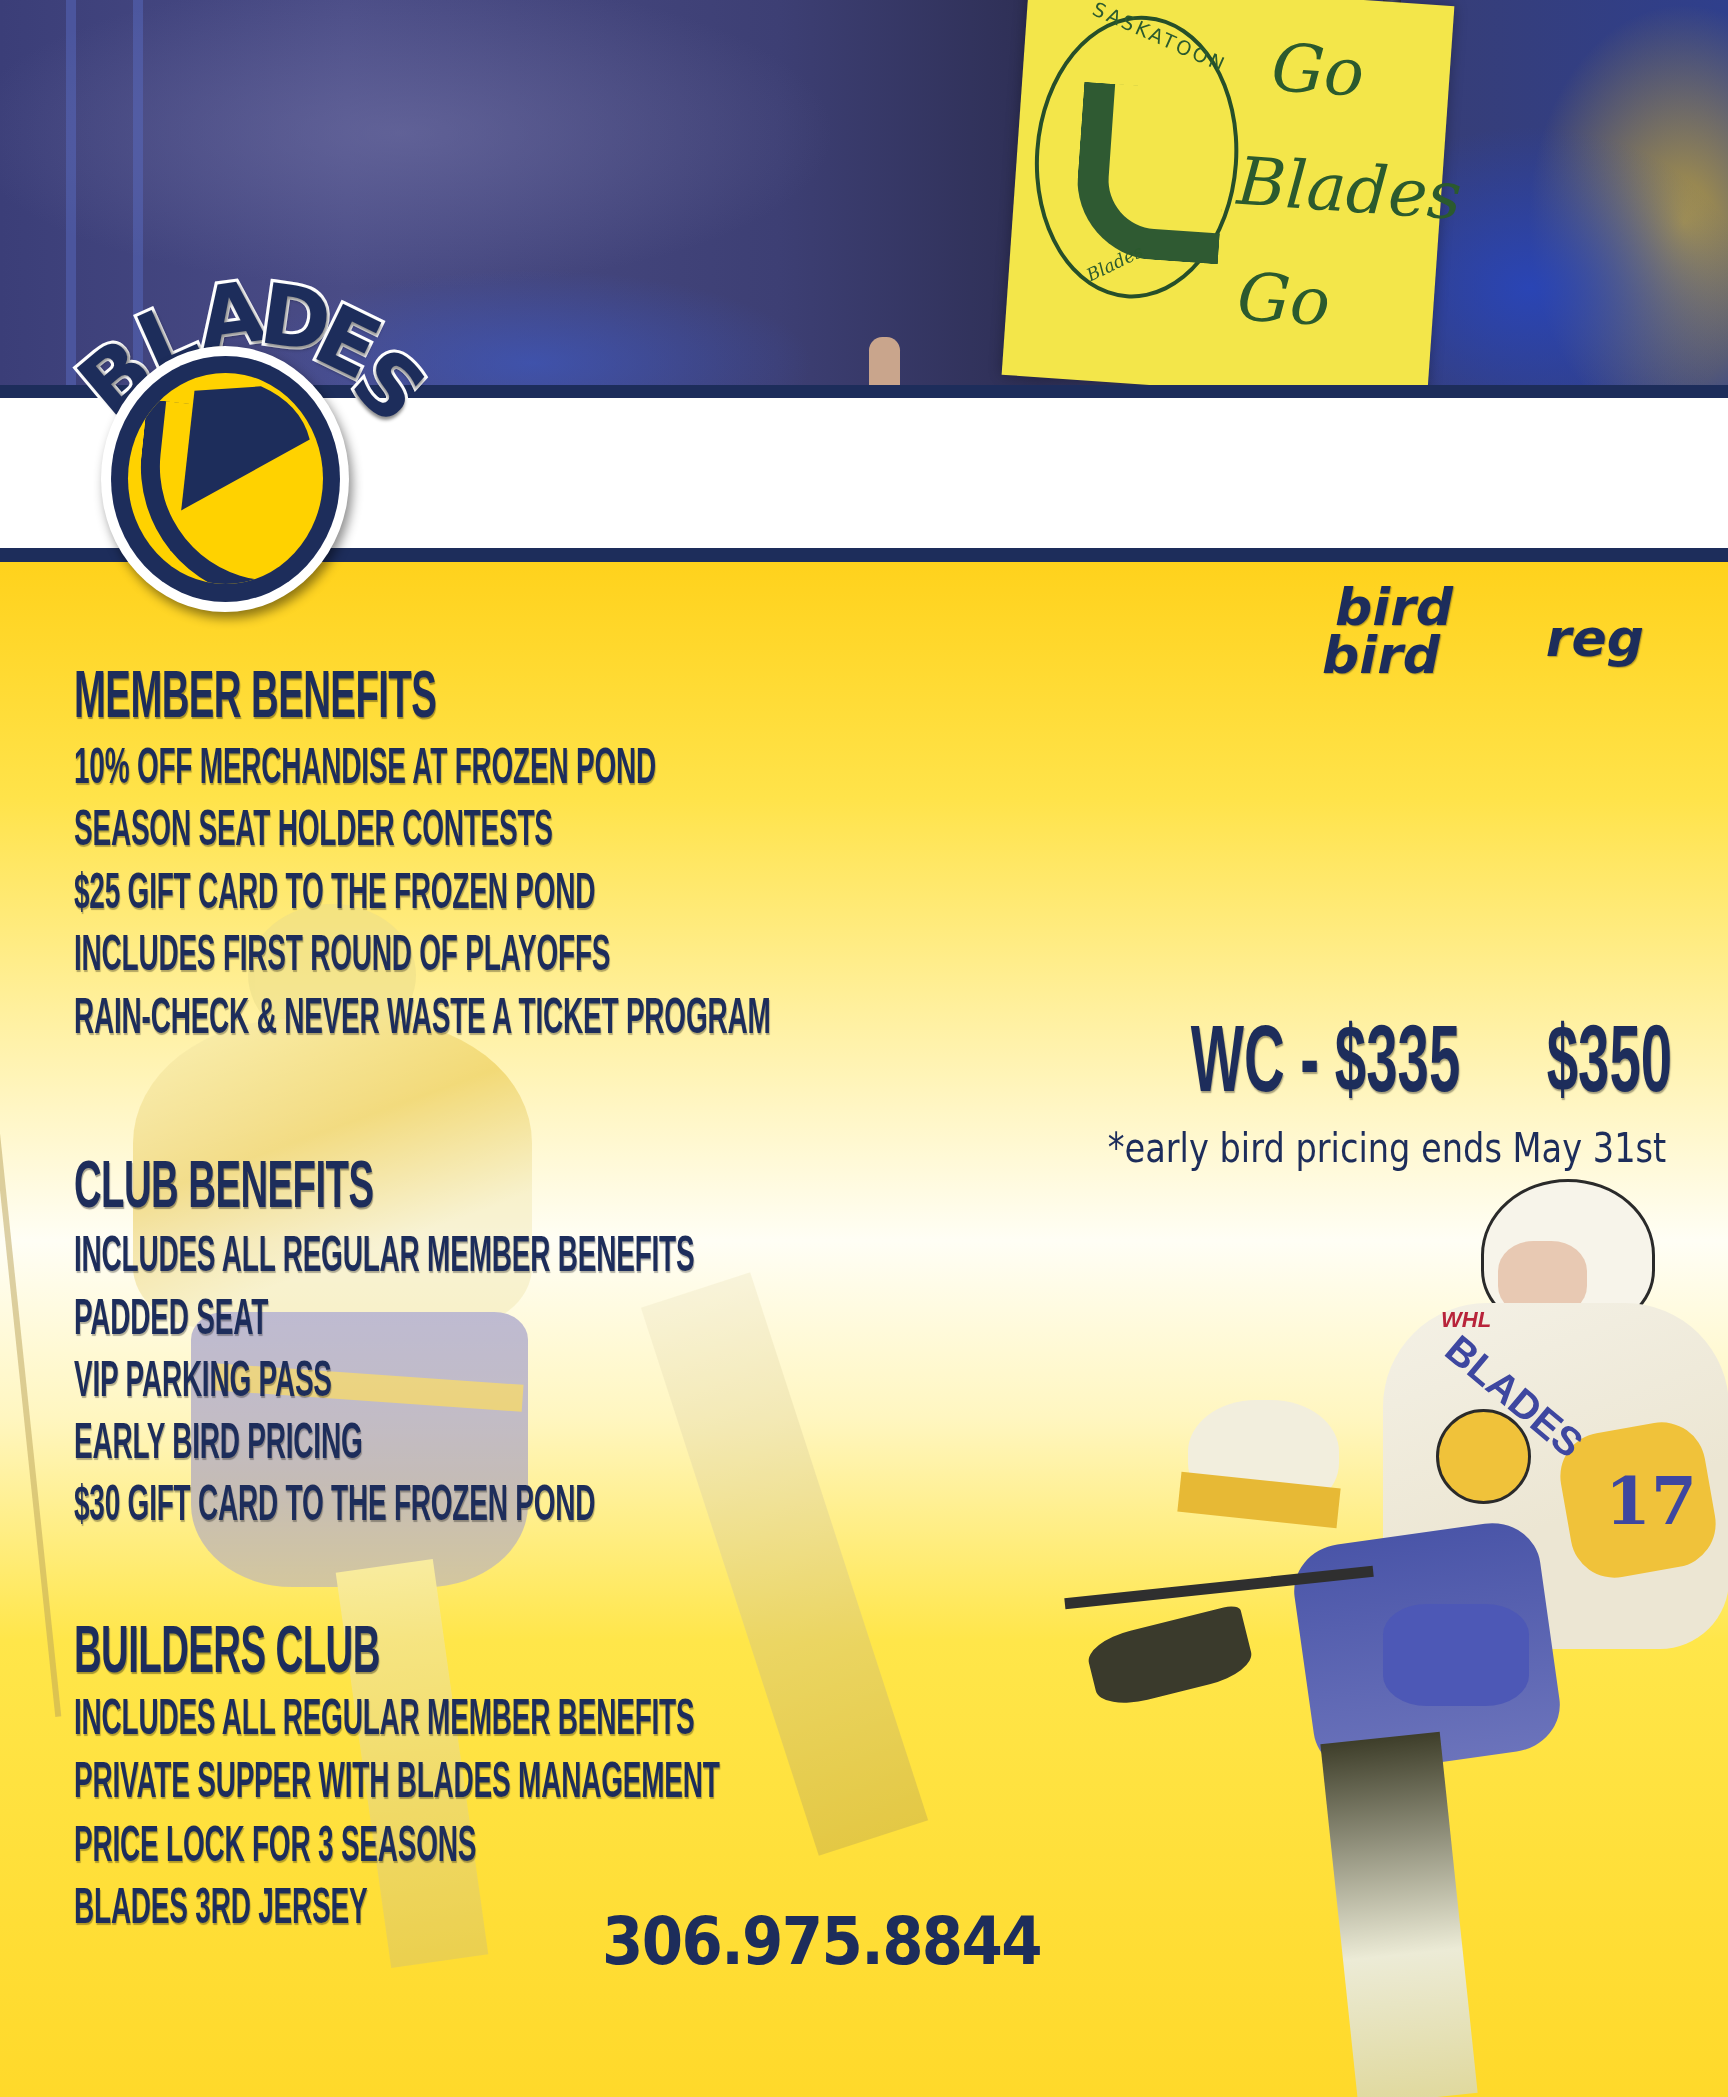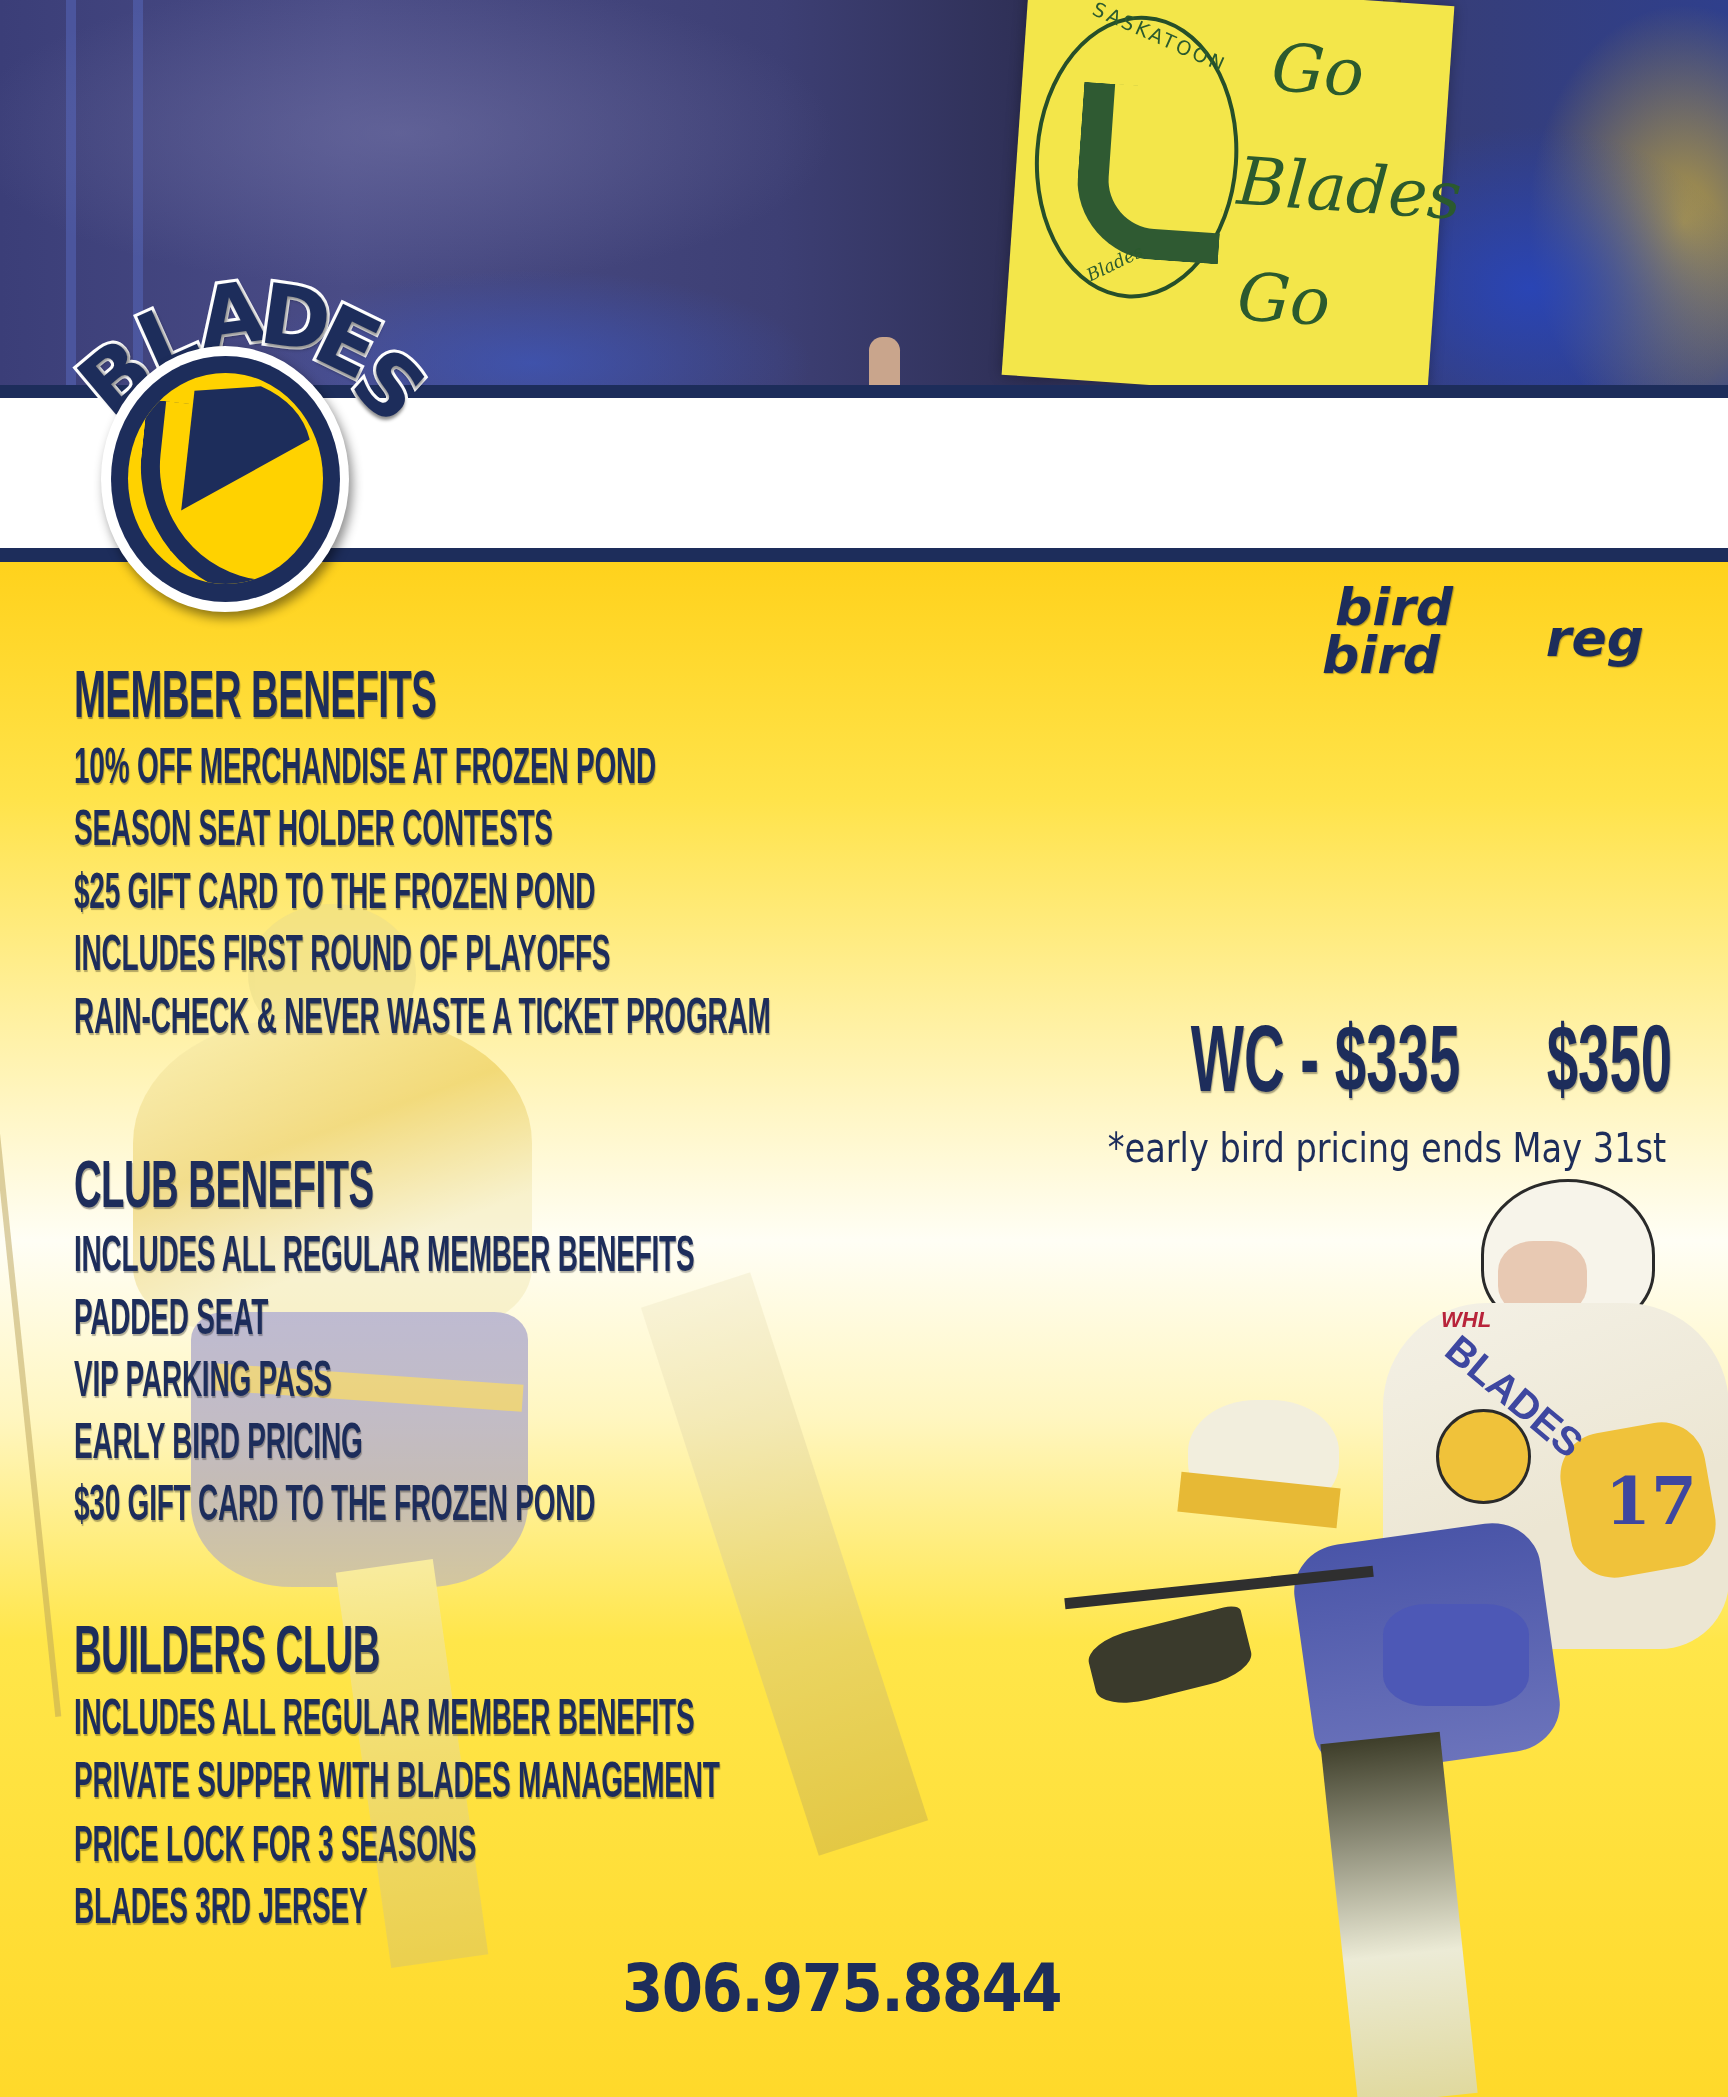--- a/index.html
+++ b/index.html
@@ -73,21 +73,21 @@
     transform: scaleX(0.6); transform-origin: right top; text-shadow: 1.3px 2.2px 1.8px rgba(0,0,0,0.35); }
   .price-row .reg { position: absolute; right: 56px; top: 0; font-weight: 700; color: #1d2d5b; font-size: 94px; line-height: 84px;
     transform: scaleX(0.6); transform-origin: right top; text-shadow: 1.3px 2.2px 1.8px rgba(0,0,0,0.35); }
   .footnote { position: absolute; right: 62px; top: 559px; font-family: "DejaVu Sans", sans-serif; color: #1d2d5b;
     font-size: 41px; line-height: 44px; white-space: nowrap; transform: scaleX(0.82); transform-origin: right top; }
 
   
   .player-right { position: absolute; left: 1055px; top: 1161px; width: 674px; height: 936px; pointer-events: none; }
 
   
-  .phone { position: absolute; left: 602px; top: 1960px; width: 532px; height: 62px; margin-left: 20px; }
+  .phone { position: absolute; left: 602px; top: 1913px; width: 532px; height: 62px; }
   .phone span { font-family: "DejaVu Sans", sans-serif; font-weight: 900; font-size: 66px; line-height: 58px; color: #1d2d5b;
     transform: scaleX(0.9); transform-origin: left top; letter-spacing: -1.8px; }
 </style>
 </head>
 <body>
 
 <div class="poster">
 
   <div class="photo-band">
     <div class="glass-line" style="left:66px"></div>

